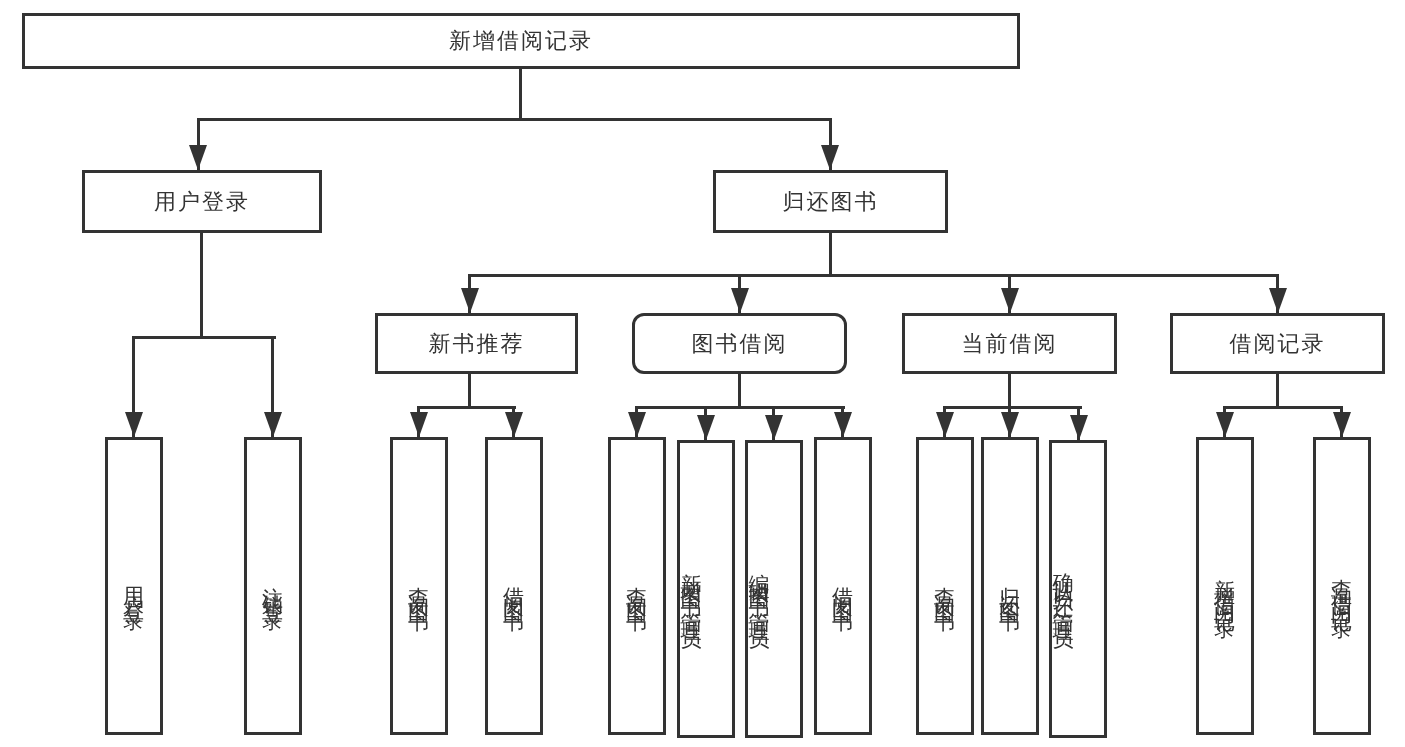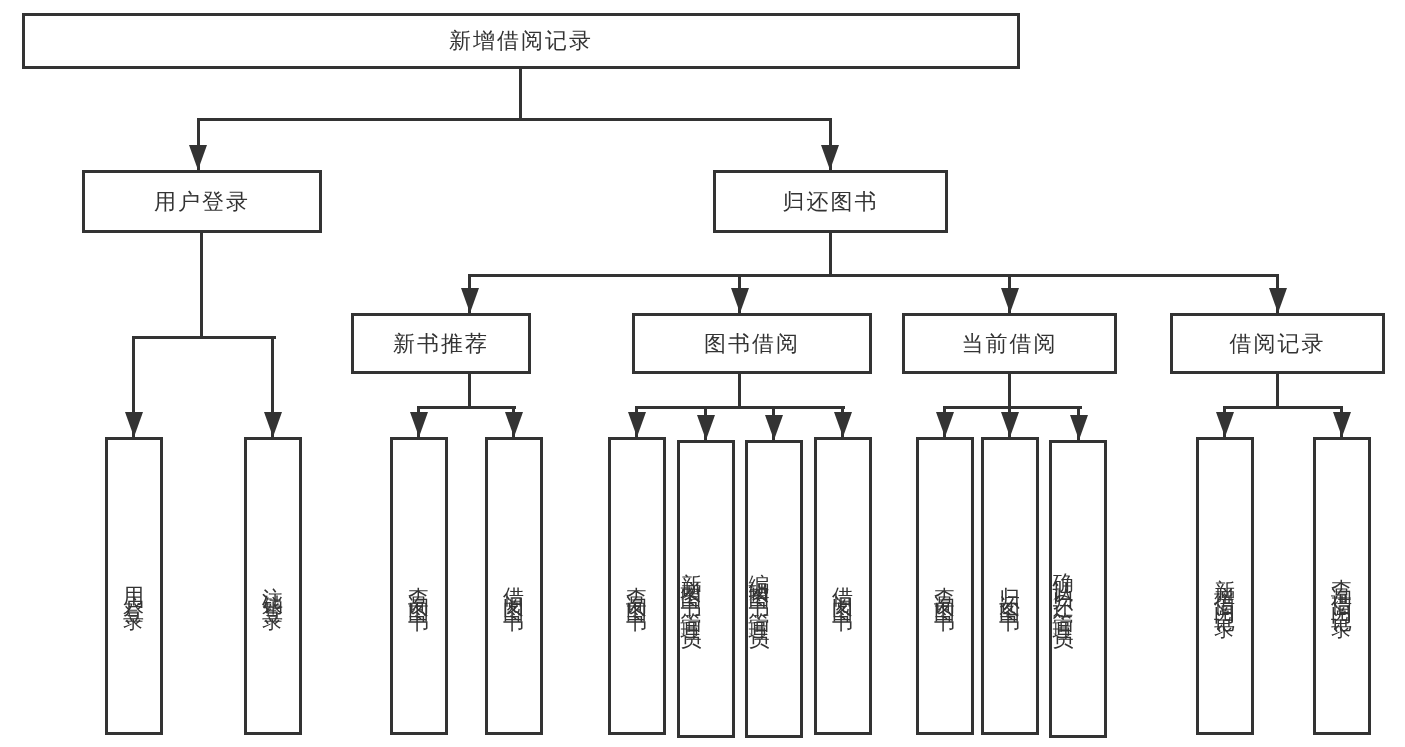--- a/index.html
+++ b/index.html
@@ -36,22 +36,22 @@
 </head>
 <body>
 
 <div id="canvas">
 
   <div class="box" style="left:22px; top:13px; width:998px; height:56px;">新增借阅记录</div>
 
   <div class="box" style="left:82px; top:170px; width:240px; height:63px;">用户登录</div>
   <div class="box" style="left:713px; top:170px; width:235px; height:63px;">归还图书</div>
 
-  <div class="box" style="left:351px; top:313px; width:180px; height:61px;">新书推荐</div>
-  <div class="box" style="left:632px; top:313px; width:240px; height:61px;">图书借阅</div>
+  <div class="box" style="left:375px; top:313px; width:203px; height:61px;">新书推荐</div>
+  <div class="box" style="left:632px; top:313px; width:215px; height:61px;border-radius:12px;">图书借阅</div>
   <div class="box" style="left:902px; top:313px; width:215px; height:61px;">当前借阅</div>
   <div class="box" style="left:1170px; top:313px; width:215px; height:61px;">借阅记录</div>
 
   <div class="leaf" style="left:105px; top:437px; width:58px; height:298px;">
     <span class="vtext">用户登录</span>
   </div>
   <div class="leaf" style="left:244px; top:437px; width:58px; height:298px;">
     <span class="vtext">注销登录</span>
   </div>
 

